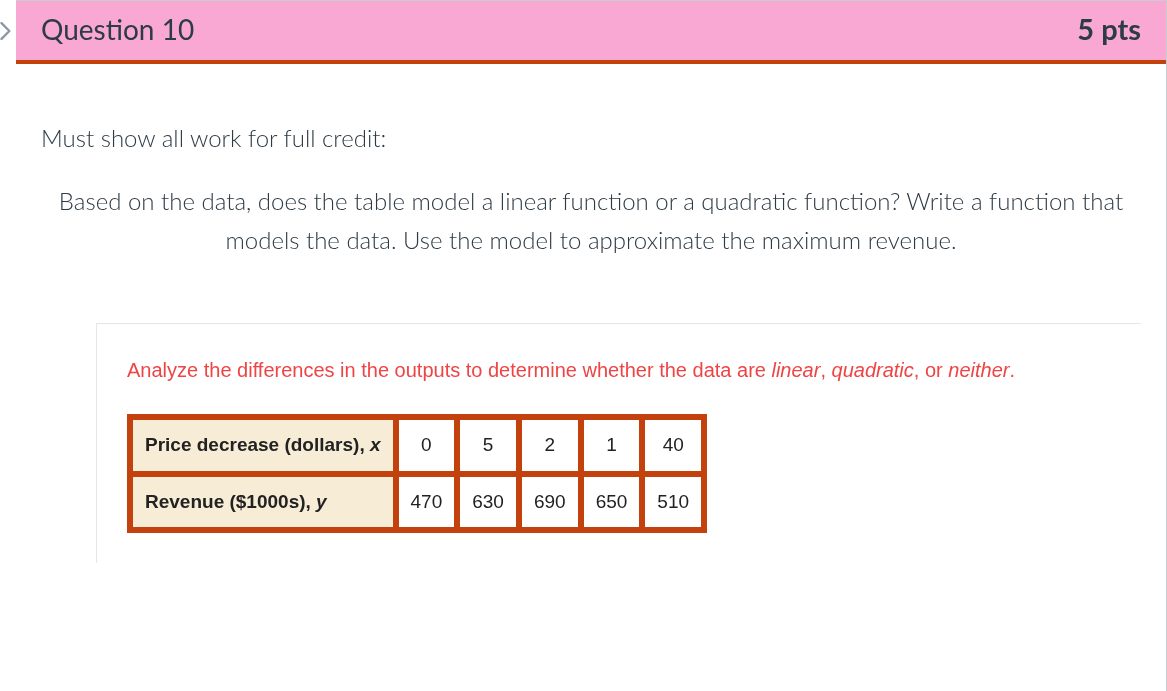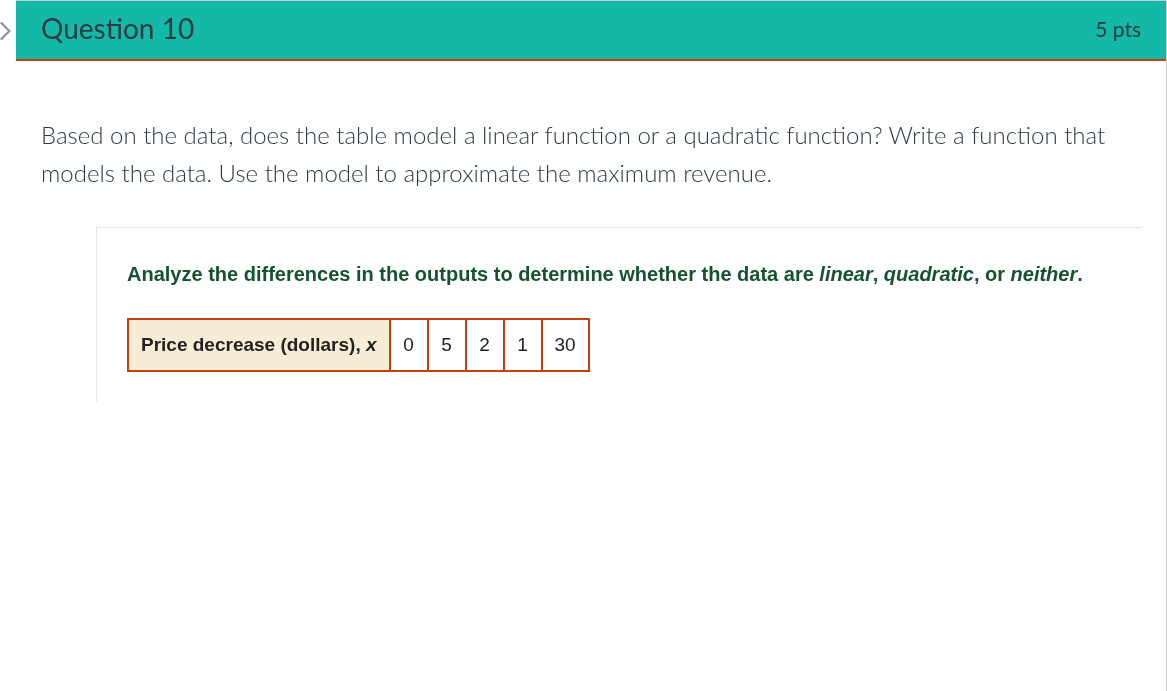--- a/index.html
+++ b/index.html
@@ -16,71 +16,72 @@
   .question-container {
     border: 1px solid #c7cdd1;
     border-left: none;
     border-bottom: none;
     margin-left: 16px;
     height: 691px;
   }
   .question-header {
     display: flex;
     justify-content: space-between;
-    align-items: center;
-    background: #14b8a6;
+    align-items: flex-end;
+    background: #f9a8d4;
     padding: 10px 25px 14px 25px;
-    border-bottom: 2px solid #c2410c;
+    border-bottom: 4px solid #c2410c;
   }
   .question-title {
     font-size: 28px;
     font-weight: 400;
     color: #2d3b45;
   }
   .question-points {
-    font-size: 21px;
-    font-weight: 400;
+    font-size: 29px;
+    font-weight: 700;
     color: #2d3b45;
   }
   .question-body {
     padding: 55px 25px 10px 25px;
     font-size: 24px;
     font-weight: 300;
     line-height: 1.6;
     color: #2d3b45;
   }
   .instruction {
     margin-bottom: 25px;
   }
   .prompt {
-    margin-bottom: 34px;
+    margin-bottom: 64px;
+    text-align: center;
   }
   .sub-section {
     border-top: 1px solid #e6e6e6;
     border-left: 1px solid #e6e6e6;
     margin-left: 55px;
     margin-right: 0;
     padding: 30px 0 30px 30px;
   }
   .analyze-text {
     font-family: Arial, Helvetica, sans-serif;
     font-size: 20px;
-    font-weight: 700;
-    color: #14532d;
+    font-weight: 400;
+    color: #ef4444;
     margin-bottom: 28px;
   }
   .analyze-text .ital { font-style: italic; }
   table.data-table {
     border-collapse: collapse;
     font-family: Arial, Helvetica, sans-serif;
     font-size: 19px;
     color: #222;
   }
   table.data-table td, table.data-table th {
-    border: 2px solid #c2410c;
+    border: 6px solid #c2410c;
     padding: 10px 12px;
     text-align: left;
     font-weight: 400;
   }
   table.data-table .row-label {
     background: #f7ecd6;
     font-weight: 700;
     white-space: nowrap;
   }
   table.data-table .row-label .varname {
@@ -108,37 +109,48 @@
 </svg>
 
 <div class="question-container">
 
   <div class="question-header">
     <div class="question-title">Question 10</div>
     <div class="question-points">5 pts</div>
   </div>
 
   <div class="question-body">
+    <div class="instruction">Must show all work for full credit:</div>
     <div class="prompt">Based on the data, does the table model a linear function or a quadratic function? Write a function that models the data. Use the model to approximate the maximum revenue.</div>
 
     <div class="sub-section">
       <div class="analyze-text">
         <span>Analyze the differences in the outputs to determine whether the data are </span><span class="ital">linear</span><span>, </span><span class="ital">quadratic</span><span>, or </span><span class="ital">neither</span><span>.</span>
       </div>
 
       <table class="data-table">
         <tbody>
             <tr>
           <td class="row-label">
             <span>Price decrease (dollars), </span><span class="varname">x</span>
           </td>
           <td class="num">0</td>
           <td class="num">5</td>
           <td class="num">2</td>
           <td class="num">1</td>
-          <td class="num">30</td>
+          <td class="num">40</td>
+        </tr>
+        <tr>
+          <td class="row-label">
+            <span>Revenue ($1000s), </span><span class="varname">y</span>
+          </td>
+          <td class="num">470</td>
+          <td class="num">630</td>
+          <td class="num">690</td>
+          <td class="num">650</td>
+          <td class="num">510</td>
         </tr>
       </tbody>
         </table>
     </div>
   </div>
 
 </div>
 
 </body></html>

